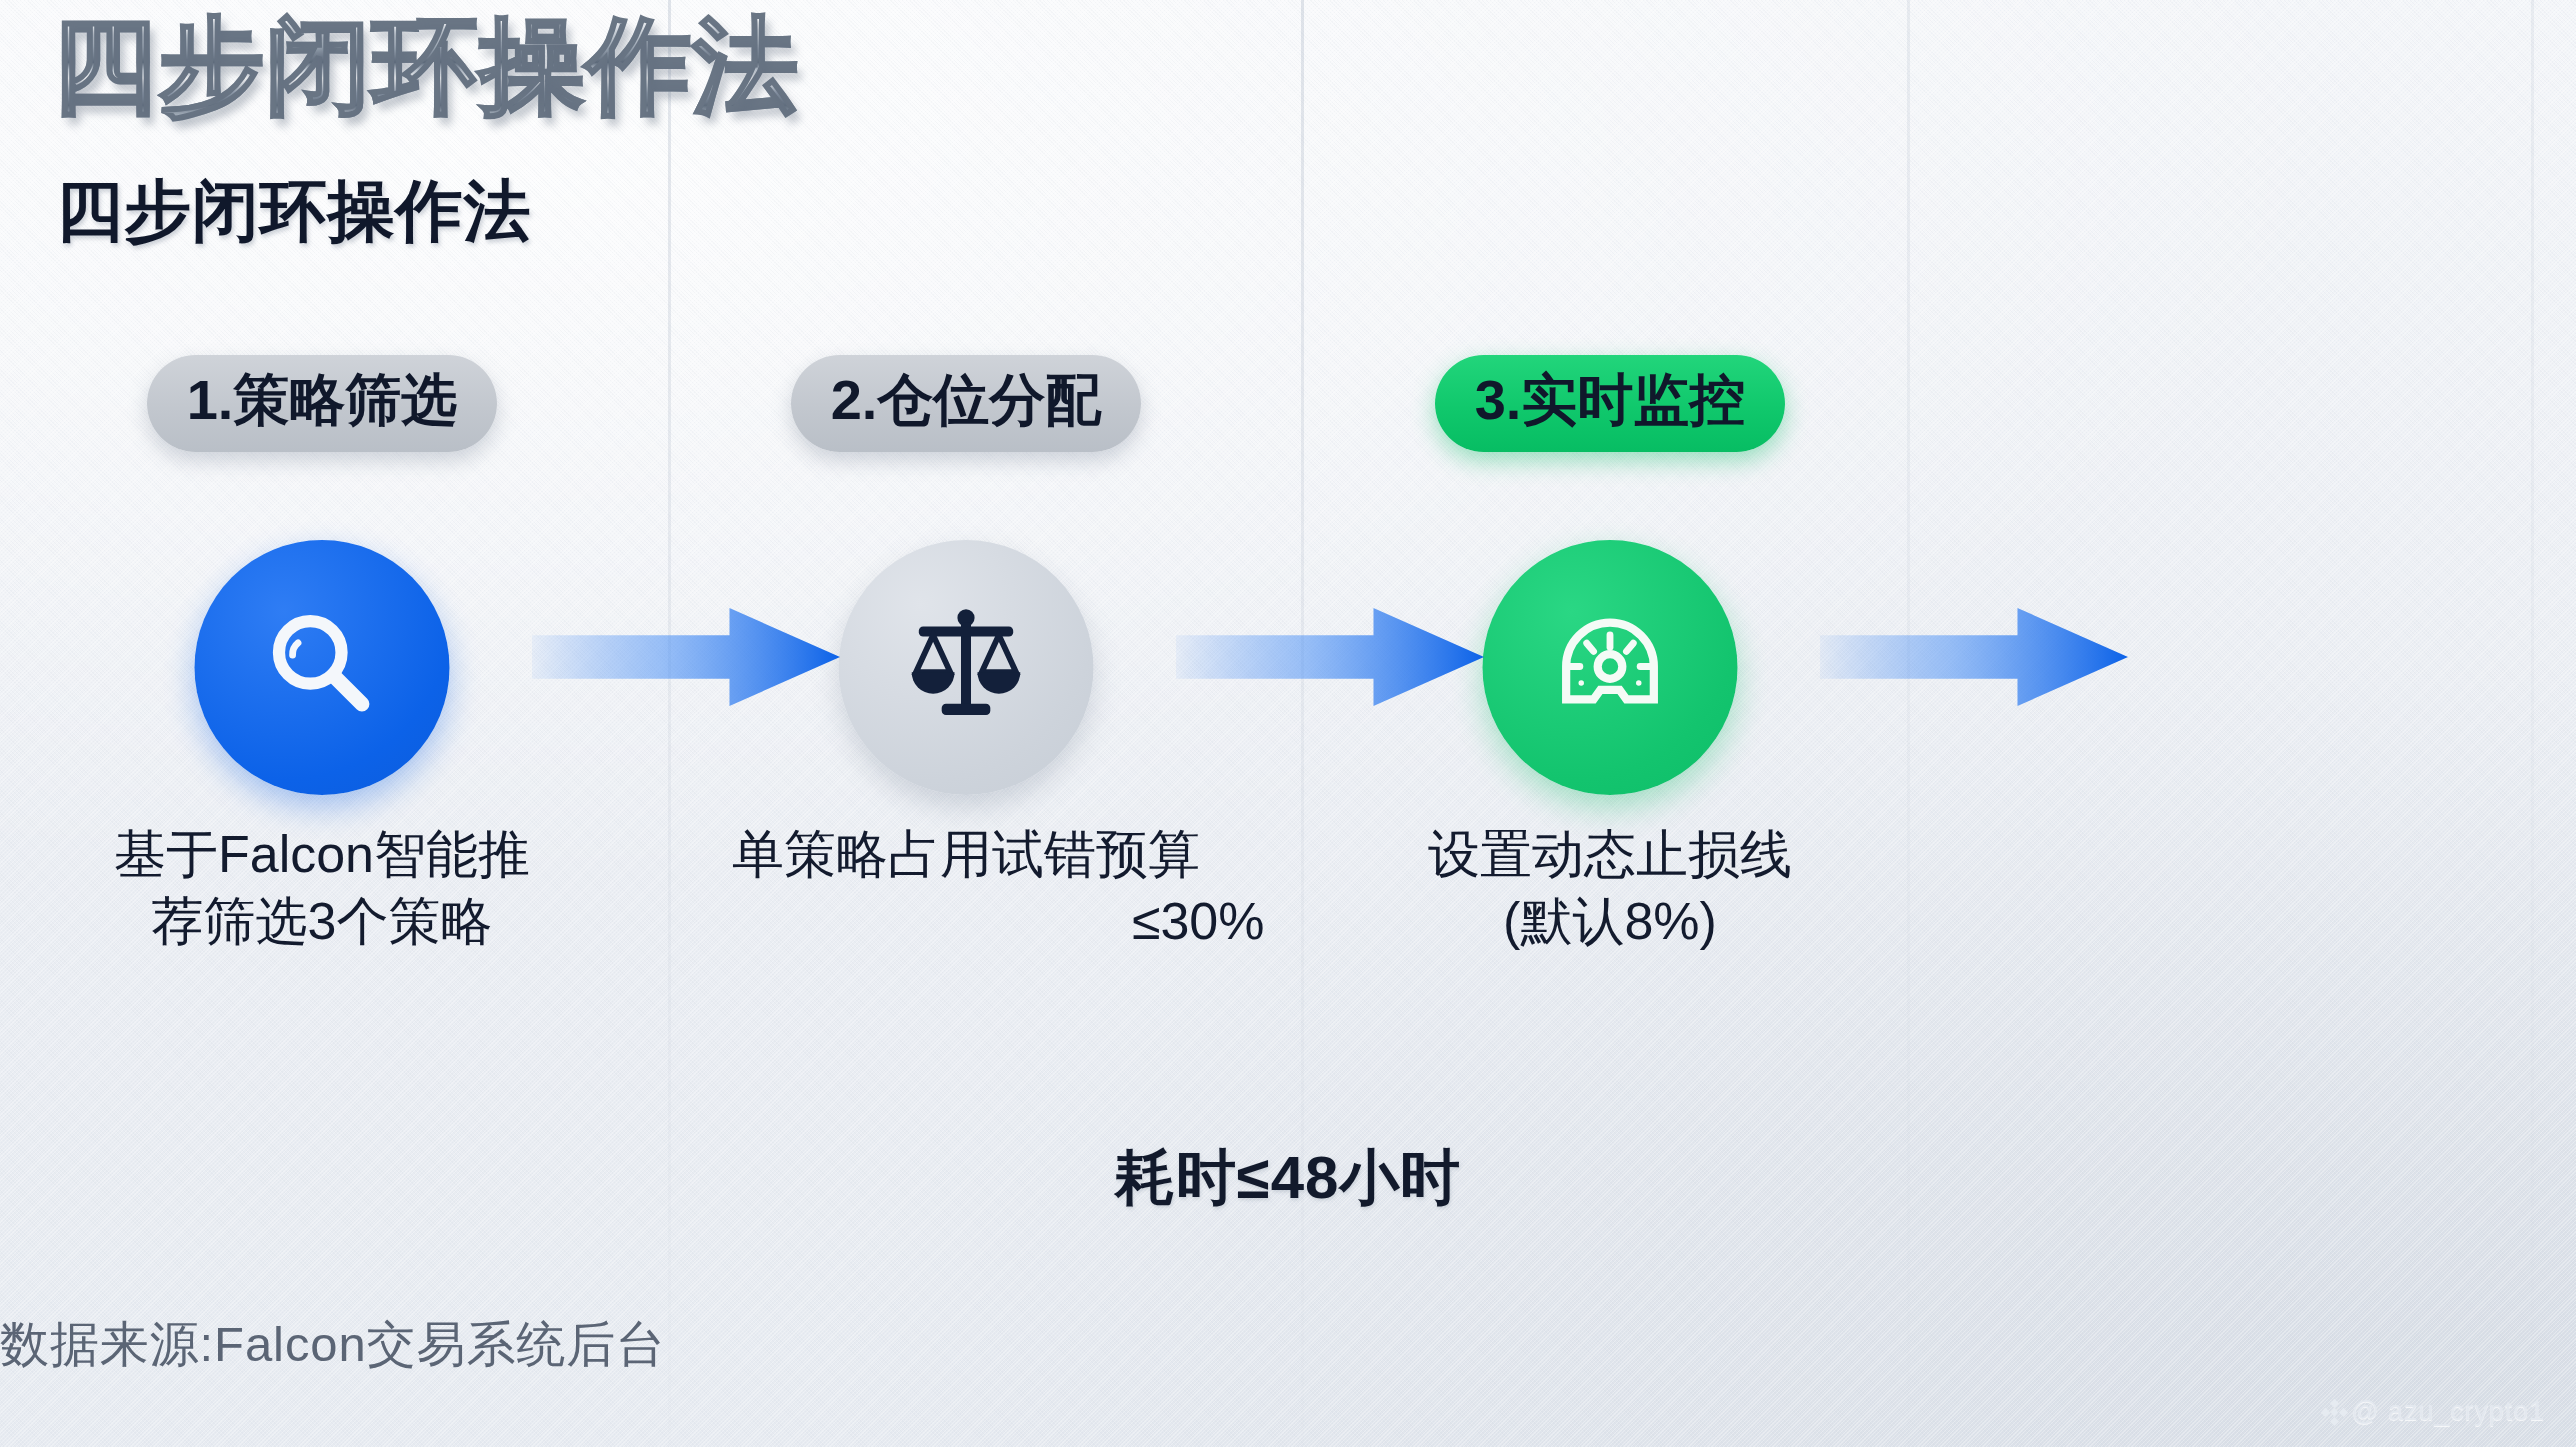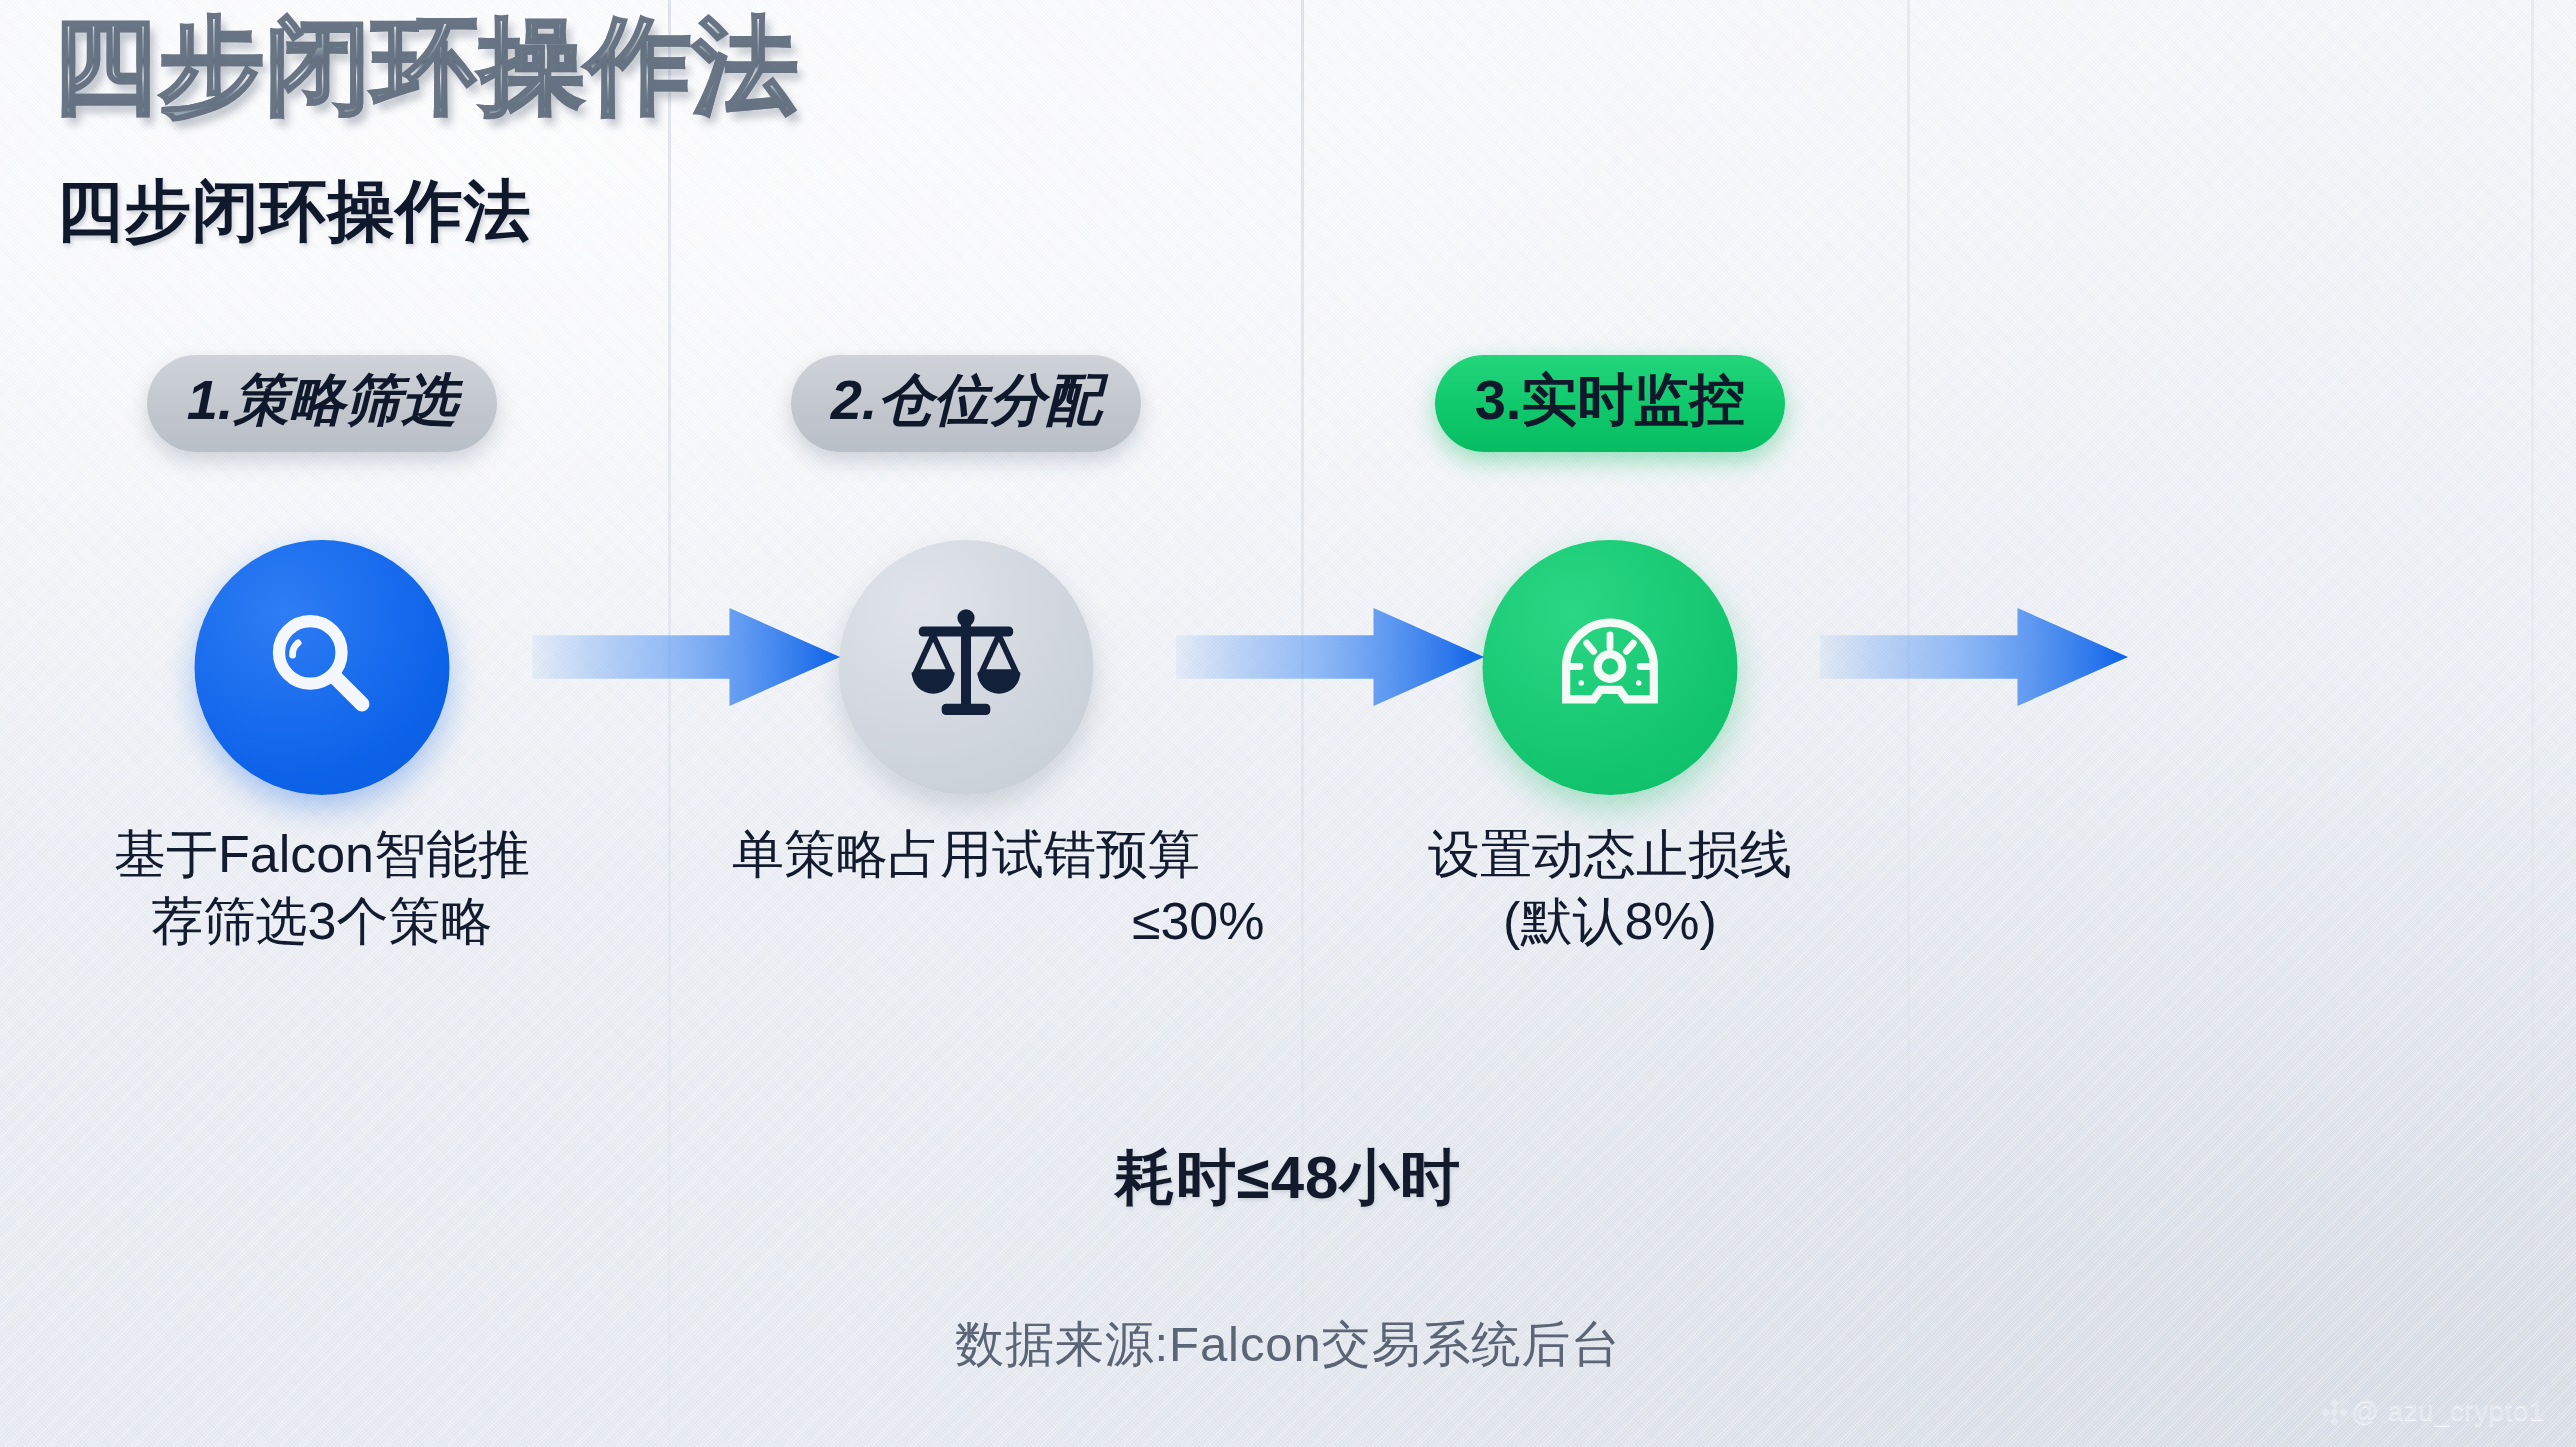--- a/index.html
+++ b/index.html
@@ -60,21 +60,20 @@
     padding:16.3px 40px 22px;
     border-radius:63px;
     font-size:56px;font-weight:bold;
     color:#10182b;
     letter-spacing:0px;
     line-height:1.05;
     box-shadow:0 9px 20px rgba(120,134,152,.32);
   }
   .pill.gray{
     background:linear-gradient(180deg,#cfd3d9 0%,#c2c7ce 55%,#b9bfc7 100%);
-    font-style:italic;
   }
   .pill.green{
     background:linear-gradient(180deg,#22d57b 0%,#10c86c 55%,#07bd63 100%);
     box-shadow:0 9px 23.5px rgba(16,190,104,.40);
   }
 
   .circle{
     position:absolute;top:185px;left:50%;transform:translateX(-50%);
     width:255px;height:255px;border-radius:50%;
     display:flex;align-items:center;justify-content:center;
@@ -104,21 +103,21 @@
 
   
   .bracket{position:absolute;left:311px;top:1040px;width:1863px;height:60px;}
   .bracket svg{display:block;}
   .duration{
     position:absolute;left:0;top:1138px;width:2576px;text-align:center;
     font-size:60px;font-weight:bold;color:#121a2c;letter-spacing:0.9px;
     text-shadow:0.9px 1.8px 3.6px rgba(130,142,158,.28);
   }
   .source{
-    position:absolute;left:0;top:1312px;width:2576px;text-align:center;
+    position:absolute;left:0;top:1312px;width:2576px;
     font-size:49px;color:#5b6575;letter-spacing:0.9px;
   }
 
   
   .watermark{
     position:absolute;right:31px;bottom:20px;
     display:flex;align-items:center;gap:1px;
     font-size:27px;color:#e3e8ef;letter-spacing:0.9px;
     text-shadow:0 0.9px 0.9px rgba(255,255,255,.8);
   }

